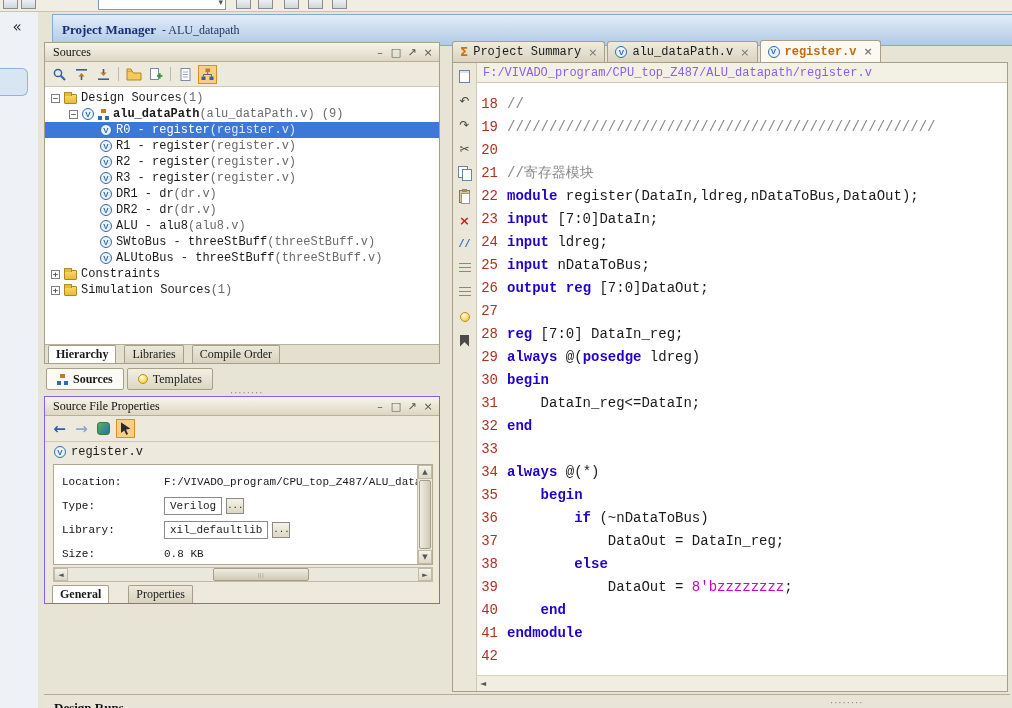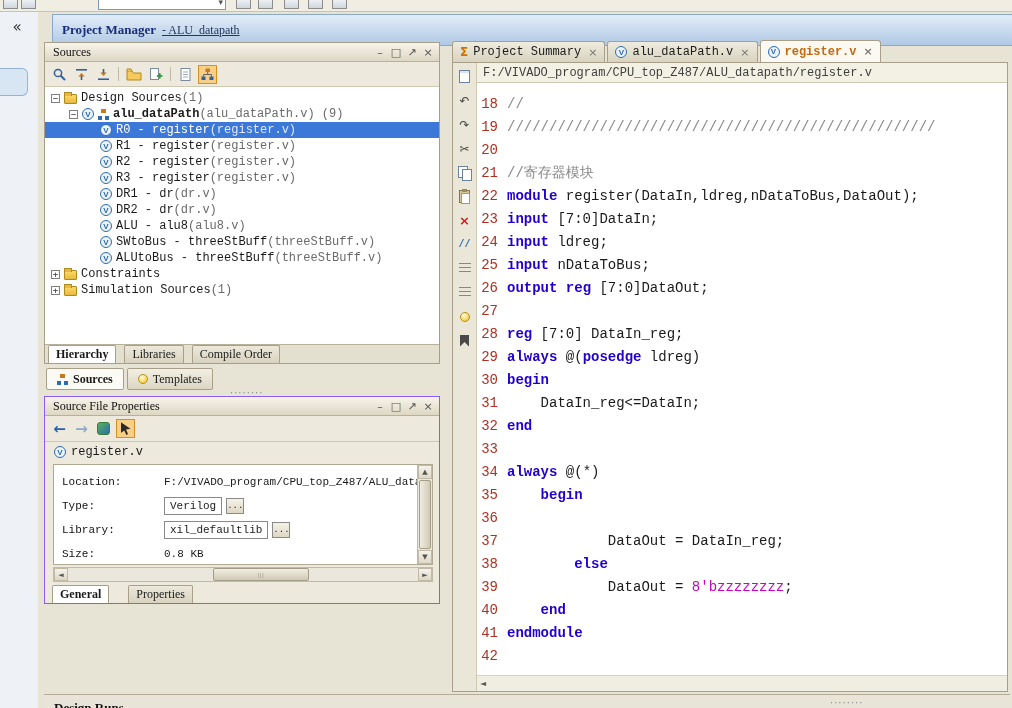--- a/index.html
+++ b/index.html
@@ -13,21 +13,21 @@
   .tt-combo{position:absolute;left:98px;top:-7px;width:128px;height:17px;background:#fff;border:1px solid #7a96b8;display:flex;align-items:center;justify-content:flex-end;padding-right:2px;font-size:9px;color:#555;}
 
   
   .left-rail{position:absolute;left:0;top:12px;width:38px;height:696px;background:#eef1f5;}
   .collapse-btn{position:absolute;left:5px;top:7px;width:24px;height:18px;text-align:center;font-size:15px;color:#333;line-height:17px;cursor:pointer;font-family:"DejaVu Sans",sans-serif;}
   .rail-tab{position:absolute;left:0;top:56px;width:28px;height:28px;background:#d8e6f4;border:1px solid #94b3d6;border-left:none;border-radius:0 6px 6px 0;}
 
   
   .banner{position:absolute;left:52px;top:14px;width:974px;height:32px;background:linear-gradient(#e2ecf8,#b0c9e5);border:1px solid #8aa8cc;display:flex;align-items:center;gap:6px;padding-left:9px;}
   .banner .b-title{font-weight:bold;font-size:13px;color:#172e78;}
-  .banner .b-sub{font-size:12px;color:#22365f;text-decoration:underline;}
+  .banner .b-sub{font-size:12px;color:#22365f;}
 
   
   .panel-title{height:19px;flex:none;background:linear-gradient(#f7f4ea,#ddd7c3);border-bottom:1px solid #b8b09a;display:flex;align-items:center;padding:0 3px 0 8px;font-size:12px;color:#111;}
   .pt-label{flex:1;}
   .winbtn{width:16px;height:15px;display:flex;align-items:center;justify-content:center;font-size:11px;color:#555;cursor:pointer;font-family:"DejaVu Sans",sans-serif;}
   .panel-toolbar{flex:none;background:#edeadd;border-bottom:1px solid #cfc9b4;display:flex;align-items:center;gap:3px;padding:0 5px;}
   .tbtn{width:19px;height:19px;display:flex;align-items:center;justify-content:center;border:1px solid transparent;cursor:pointer;}
   .tbtn-active{background:#f8cf87;border:1px solid #d89020;}
   .tsep{width:1px;height:14px;background:#c0baa6;margin:0 2px;}
 
@@ -101,21 +101,21 @@
   .iccopy::before{left:0;top:0;}
   .iccopy::after{left:4px;top:3px;}
   .icpaste{position:relative;width:11px;height:13px;background:#d8c79a;border:1px solid #8a744a;}
   .icpaste::before{content:"";position:absolute;left:2px;top:-2px;width:5px;height:3px;background:#9a8a60;}
   .icpaste::after{content:"";position:absolute;left:1px;top:2px;width:7px;height:9px;background:#fff;border:1px solid #999;}
   .icx{color:#d02020;font-weight:bold;font-size:13px;}
   .icslash{color:#2a6db5;font-weight:bold;font-size:10px;font-family:"Liberation Mono",monospace;}
   .iclines{width:12px;height:11px;background:repeating-linear-gradient(#7a8ba0 0 1.5px,transparent 1.5px 4px);}
   .icflag{width:9px;height:12px;background:#4a4a4a;clip-path:polygon(0 0,100% 0,100% 100%,50% 62%,0 100%);}
   .editor-main{flex:1;display:flex;flex-direction:column;overflow:hidden;}
-  .path-bar{height:20px;flex:none;background:#f3f0e4;border-bottom:1px solid #cfc9b4;display:flex;align-items:center;padding-left:6px;font-family:"Liberation Mono",monospace;font-size:12px;color:#404040;}
+  .path-bar{height:20px;flex:none;background:#f3f0e4;border-bottom:1px solid #cfc9b4;display:flex;align-items:center;padding-left:6px;font-family:"Liberation Mono",monospace;font-size:12px;color:#8b5cf6;}
   .code-area{flex:1;background:#fff;overflow:hidden;padding-top:10px;font-family:"Liberation Mono",monospace;font-size:14px;line-height:23px;}
   .cl{display:flex;height:23px;white-space:pre;}
   .ln{width:30px;flex:none;text-align:right;padding-right:9px;color:#b03020;}
   .seg-k{color:#2200cc;font-weight:bold;}
   .seg-c{color:#8a8a8a;}
   .seg-m{color:#c800c8;}
   .seg-t{color:#1a1a1a;}
   .editor-bottom{height:16px;flex:none;border-top:1px solid #d8d2be;background:#f0ede1;display:flex;align-items:center;padding-left:3px;}
   .sarrow{font-size:8px;color:#555;font-family:"DejaVu Sans",sans-serif;}
 
@@ -468,21 +468,21 @@
           <div class="cl"><span class="ln">26</span><span class="ct"><span class="seg-k">output</span><span class="seg-t"> </span><span class="seg-k">reg</span><span class="seg-t"> [7:0]DataOut;</span></span></div>
           <div class="cl"><span class="ln">27</span><span class="ct"></span></div>
           <div class="cl"><span class="ln">28</span><span class="ct"><span class="seg-k">reg</span><span class="seg-t"> [7:0] DataIn_reg;</span></span></div>
           <div class="cl"><span class="ln">29</span><span class="ct"><span class="seg-k">always</span><span class="seg-t"> @(</span><span class="seg-k">posedge</span><span class="seg-t"> ldreg)</span></span></div>
           <div class="cl"><span class="ln">30</span><span class="ct"><span class="seg-k">begin</span></span></div>
           <div class="cl"><span class="ln">31</span><span class="ct"><span class="seg-t">    DataIn_reg&lt;=DataIn;</span></span></div>
           <div class="cl"><span class="ln">32</span><span class="ct"><span class="seg-k">end</span></span></div>
           <div class="cl"><span class="ln">33</span><span class="ct"></span></div>
           <div class="cl"><span class="ln">34</span><span class="ct"><span class="seg-k">always</span><span class="seg-t"> @(*)</span></span></div>
           <div class="cl"><span class="ln">35</span><span class="ct"><span class="seg-t">    </span><span class="seg-k">begin</span></span></div>
-          <div class="cl"><span class="ln">36</span></div>
+          <div class="cl"><span class="ln">36</span><span class="ct"><span class="seg-t">        </span><span class="seg-k">if</span><span class="seg-t"> (~nDataToBus)</span></span></div>
           <div class="cl"><span class="ln">37</span><span class="ct"><span class="seg-t">            DataOut = DataIn_reg;</span></span></div>
           <div class="cl"><span class="ln">38</span><span class="ct"><span class="seg-t">        </span><span class="seg-k">else</span></span></div>
           <div class="cl"><span class="ln">39</span><span class="ct"><span class="seg-t">            DataOut = </span><span class="seg-m">8'bzzzzzzzz</span><span class="seg-t">;</span></span></div>
           <div class="cl"><span class="ln">40</span><span class="ct"><span class="seg-t">    </span><span class="seg-k">end</span></span></div>
           <div class="cl"><span class="ln">41</span><span class="ct"><span class="seg-k">endmodule</span></span></div>
           <div class="cl"><span class="ln">42</span><span class="ct"></span></div>
         </div>
       <div class="editor-bottom">
         <span class="sarrow">◄</span>
       </div>

